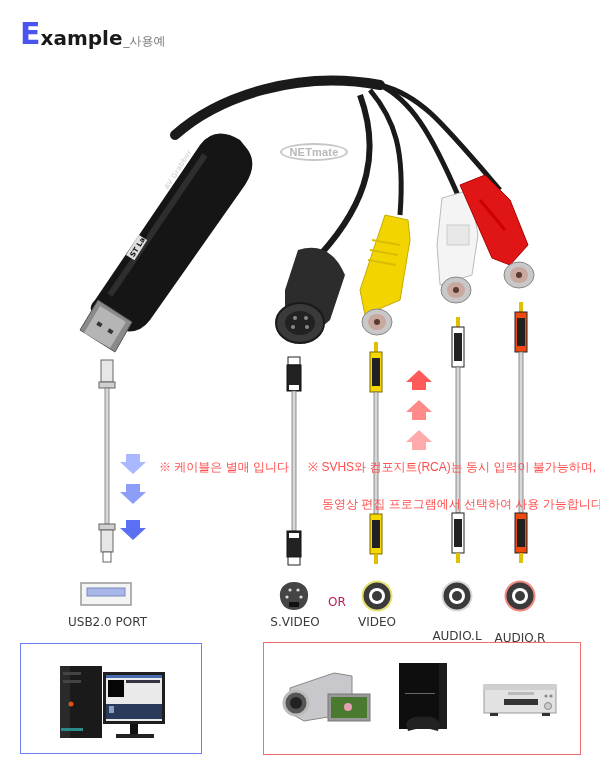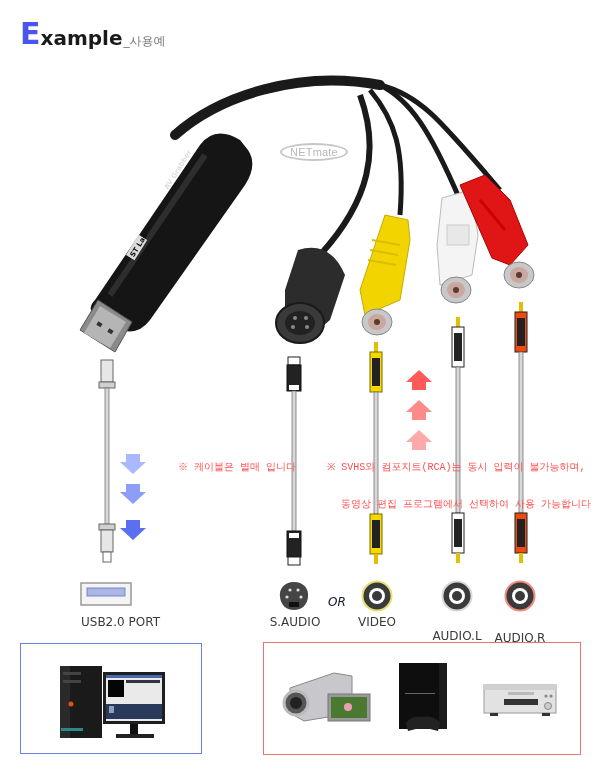--- a/index.html
+++ b/index.html
@@ -7,24 +7,24 @@
   body { position: relative; font-family: "Liberation Sans", "DejaVu Sans", sans-serif; }
   .abs { position: absolute; }
 
   
   .title { left: 20px; top: 18px; height: 30px; display: flex; align-items: flex-end; }
   .title .big-e { font-size: 30px; font-weight: bold; color: #4a55f0; line-height: 28px; font-family: "DejaVu Sans", sans-serif; }
   .title .rest { font-size: 20px; font-weight: bold; color: #1a1a1a; line-height: 20px; font-family: "DejaVu Sans", sans-serif; text-align: right; }
   .title .sub { font-size: 12px; font-weight: normal; color: #777777; margin-left: 1px; line-height: 14px; font-family: "DejaVu Sans", sans-serif; }
 
   
-  .netmate { left: 280px; top: 143px; width: 68px; height: 18px; border: 2px solid #c6c6c6; border-radius: 50%; display: flex; align-items: center; justify-content: center; font-size: 11px; font-weight: normal; color: #b8b8b8; letter-spacing: 0.2px; }
-
-  
-  .note { color: #ff4d4d; font-size: 10px; line-height: 17px; white-space: nowrap; font-family: Liberation Mono, monospace; margin-left: 19px; }
+  .netmate { left: 280px; top: 143px; width: 68px; height: 18px; border: 2px solid #c6c6c6; border-radius: 50%; display: flex; align-items: center; justify-content: center; font-size: 11px; font-weight: bold; color: #b8b8b8; letter-spacing: 0.2px; }
+
+  
+  .note { color: #ff4d4d; font-size: 12px; line-height: 17px; white-space: nowrap; font-family: Liberation Sans, sans-serif; }
 
   
   .conn-label { font-size: 12px; color: #3a3a3a; white-space: nowrap; text-align: center; font-family: "DejaVu Sans", sans-serif; }
 
   .box-blue { left: 20px; top: 643px; width: 182px; height: 111px; border: 1.5px solid #6a7ff0; }
   .box-red  { left: 263px; top: 642px; width: 318px; height: 113px; border: 1.5px solid #f07070; }
 </style>
 </head>
 <body>
 
@@ -156,33 +156,33 @@
 </svg>
 
 <div class="abs note" style="left:159px;top:459px;">※ 케이블은 별매 입니다</div>
 <div class="abs note" style="left:308px;top:459px;">※ SVHS와 컴포지트(RCA)는 동시 입력이 불가능하며,</div>
 <div class="abs note" style="left:322px;top:496px;">동영상 편집 프로그램에서 선택하여 사용 가능합니다</div>
 
 <svg class="abs" style="left:80px;top:582px" width="52" height="24">
   <rect x="1" y="1" width="50" height="22" fill="#f4f4f4" stroke="#999" stroke-width="1.5"></rect>
   <rect x="7" y="6" width="38" height="8" fill="#a9b6e8" stroke="#7a88c0"></rect>
 </svg>
-<div class="abs conn-label" style="left:60px;top:615px;width:95px;margin-left:13px;">USB2.0 PORT</div>
+<div class="abs conn-label" style="left:60px;top:615px;width:95px;">USB2.0 PORT</div>
 
 <svg class="abs" style="left:278px;top:580px" width="32" height="32">
   <path d="M16 2 C 26 2, 31 9, 30 17 C 29 26, 23 30, 16 30 C 9 30, 3 26, 2 17 C 1 9, 6 2, 16 2 Z" fill="#454545"></path>
   <circle cx="12" cy="10" r="1.6" fill="#ddd"></circle>
     <circle cx="20" cy="10" r="1.6" fill="#ddd"></circle>
   <circle cx="9" cy="17" r="1.6" fill="#ddd"></circle>
     <circle cx="23" cy="17" r="1.6" fill="#ddd"></circle>
   <rect x="11" y="22" width="10" height="5" fill="#111"></rect>
 </svg>
-<div class="abs conn-label" style="left:262px;top:615px;width:66px;">S.AUDIO</div>
-
-<div class="abs conn-label" style="left:326px;top:595px;width:22px;color:#0f172a;font-style:italic;">OR</div>
+<div class="abs conn-label" style="left:262px;top:615px;width:66px;">S.VIDEO</div>
+
+<div class="abs conn-label" style="left:326px;top:595px;width:22px;color:#be185d;">OR</div>
 
 <svg class="abs" style="left:361px;top:580px" width="32" height="32">
   <circle cx="16" cy="16" r="14.5" fill="#3a3a3a" stroke="#e8e070" stroke-width="2"></circle>
   <circle cx="16" cy="16" r="8" fill="#fff"></circle>
   <circle cx="16" cy="16" r="5" fill="#3a3a3a"></circle>
 </svg>
 <div class="abs conn-label" style="left:352px;top:615px;width:50px;">VIDEO</div>
 
 <svg class="abs" style="left:441px;top:580px" width="32" height="32">
   <circle cx="16" cy="16" r="14.5" fill="#3a3a3a" stroke="#d8d8d8" stroke-width="2"></circle>

